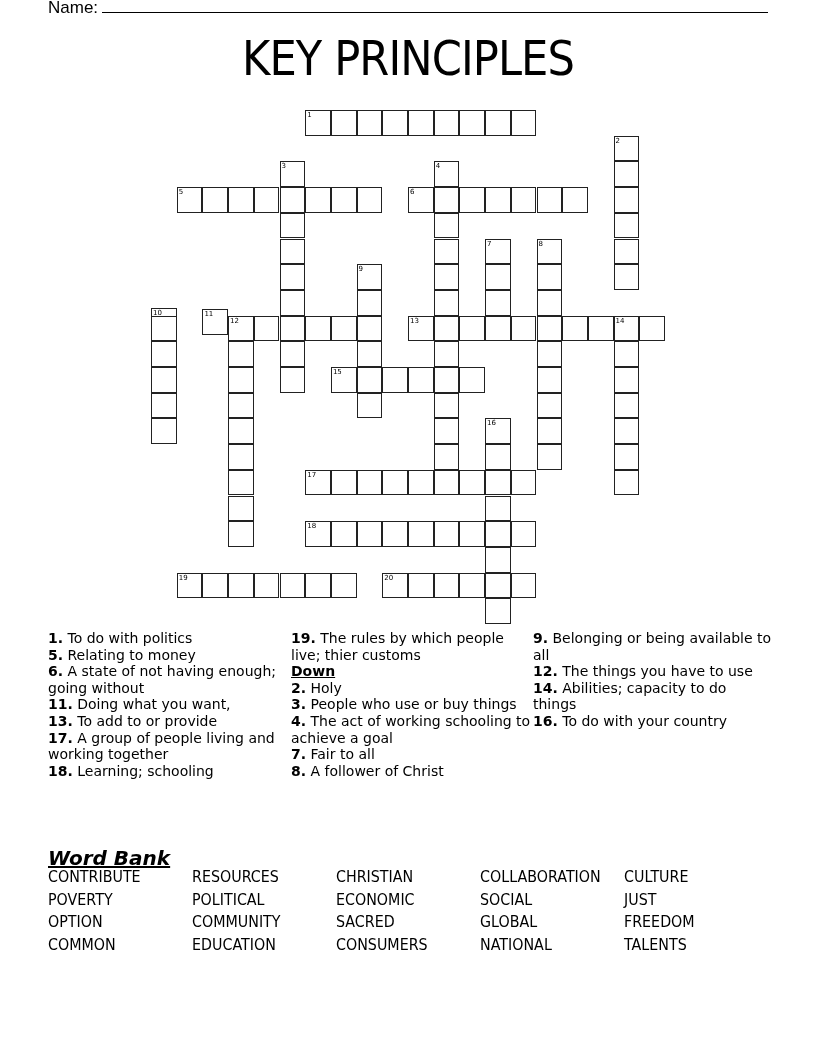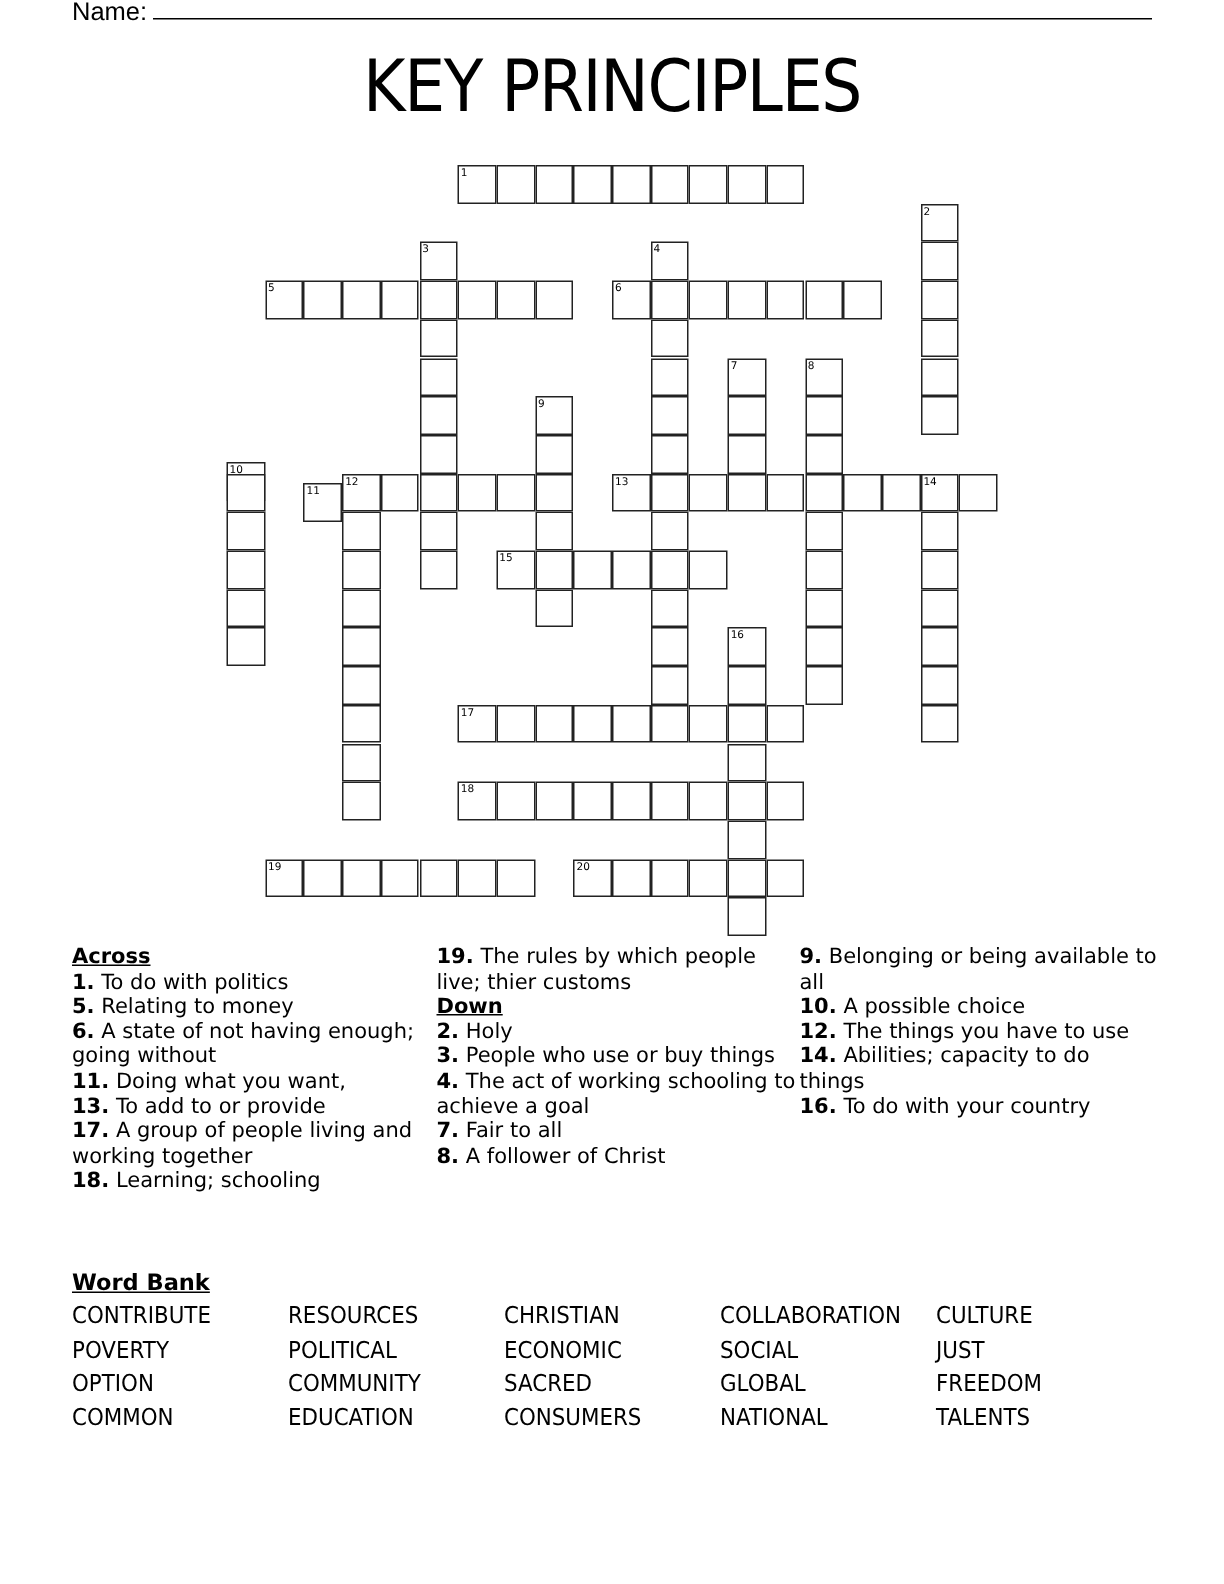--- a/index.html
+++ b/index.html
@@ -10,21 +10,21 @@
   #grid { position: absolute; left: 0; top: 0; width: 816px; height: 640px; }
   .cell { position: absolute; width: 25.7px; height: 25.7px; box-sizing: border-box; border: 1.5px solid #222; background: #fff; }
   .cell .num { position: absolute; left: 1px; top: 0px; font-family: "DejaVu Sans", sans-serif; font-size: 7px; line-height: 9px; color: #000; }
   .clues { position: absolute; font-family: "DejaVu Sans", sans-serif; font-size: 14px; line-height: 16.6px; }
   .clues .head { font-weight: bold; text-decoration: underline; }
   .clues .clue { margin: 0; }
   .clues .clue b { font-weight: bold; }
   .col1 { left: 48px; top: 630px; width: 240px; }
   .col2 { left: 291px; top: 630px; width: 240px; }
   .col3 { left: 533px; top: 630px; width: 240px; }
-  .wb-head { position: absolute; left: 48px; top: 846px; font-family: "DejaVu Sans", sans-serif; font-size: 15px; font-weight: bold; text-decoration: underline; }
+  .wb-head { position: absolute; left: 48px; top: 846px; font-family: "DejaVu Sans", sans-serif; font-size: 20px; font-weight: bold; text-decoration: underline; font-style: italic; }
   .wordbank { position: absolute; left: 48px; top: 868px; width: 720px; display: grid; grid-template-columns: 144px 144px 144px 144px 144px; row-gap: 4px; font-family: "DejaVu Sans", sans-serif; font-size: 15.5px; line-height: 18.6px; }
   .wordbank span { display: block; transform: scaleX(0.92); transform-origin: left; white-space: nowrap; }
 </style>
 </head>
 <body>
 
 <div class="name-line">
   <span>Name:</span><span class="blank"></span>
 </div>
 
@@ -119,21 +119,21 @@
     <div class="cell" style="left: 356.6px; top: 367px;"></div>
     <div class="cell" style="left: 356.6px; top: 392.7px;"></div>
     <div class="cell" style="left: 151px; top: 308px;">
       <span class="num">10</span>
     </div>
     <div class="cell" style="left: 151px; top: 315.6px;"></div>
     <div class="cell" style="left: 151px; top: 341.3px;"></div>
     <div class="cell" style="left: 151px; top: 367px;"></div>
     <div class="cell" style="left: 151px; top: 392.7px;"></div>
     <div class="cell" style="left: 151px; top: 418.4px;"></div>
-    <div class="cell" style="left: 202.4px; top: 322px;">
+    <div class="cell" style="left: 202.4px; top: 309px;">
       <span class="num">11</span>
     </div>
     <div class="cell" style="left: 228.1px; top: 315.6px;">
       <span class="num">12</span>
     </div>
     <div class="cell" style="left: 253.8px; top: 315.6px;"></div>
     <div class="cell" style="left: 305.2px; top: 315.6px;"></div>
     <div class="cell" style="left: 330.9px; top: 315.6px;"></div>
     <div class="cell" style="left: 228.1px; top: 341.3px;"></div>
     <div class="cell" style="left: 228.1px; top: 367px;"></div>
@@ -207,21 +207,20 @@
     <div class="cell" style="left: 382.3px; top: 572.6px;">
       <span class="num">20</span>
     </div>
     <div class="cell" style="left: 408px; top: 572.6px;"></div>
     <div class="cell" style="left: 433.7px; top: 572.6px;"></div>
     <div class="cell" style="left: 459.4px; top: 572.6px;"></div>
     <div class="cell" style="left: 510.8px; top: 572.6px;"></div>
   </div>
 
 <div class="clues col1">
-  <div class="head">Across</div>
   <div class="clue"><b>1.</b><span> To do with politics</span></div>
   <div class="clue"><b>5.</b><span> Relating to money</span></div>
   <div class="clue"><b>6.</b><span> A state of not having enough; going without</span></div>
   <div class="clue"><b>11.</b><span> Doing what you want,</span></div>
   <div class="clue"><b>13.</b><span> To add to or provide</span></div>
   <div class="clue"><b>17.</b><span> A group of people living and working together</span></div>
   <div class="clue"><b>18.</b><span> Learning; schooling</span></div>
 </div>
 
 <div class="clues col2">
@@ -229,21 +228,20 @@
   <div class="head">Down</div>
   <div class="clue"><b>2.</b><span> Holy</span></div>
   <div class="clue"><b>3.</b><span> People who use or buy things</span></div>
   <div class="clue"><b>4.</b><span> The act of working schooling to achieve a goal</span></div>
   <div class="clue"><b>7.</b><span> Fair to all</span></div>
   <div class="clue"><b>8.</b><span> A follower of Christ</span></div>
 </div>
 
 <div class="clues col3">
   <div class="clue"><b>9.</b><span> Belonging or being available to all</span></div>
-  <div class="clue"><b>10.</b><span> A possible choice</span></div>
   <div class="clue"><b>12.</b><span> The things you have to use</span></div>
   <div class="clue"><b>14.</b><span> Abilities; capacity to do things</span></div>
   <div class="clue"><b>16.</b><span> To do with your country</span></div>
 </div>
 
 <div class="wb-head">Word Bank</div>
 <div class="wordbank">
   <span>CONTRIBUTE</span>
   <span>RESOURCES</span>
   <span>CHRISTIAN</span>

